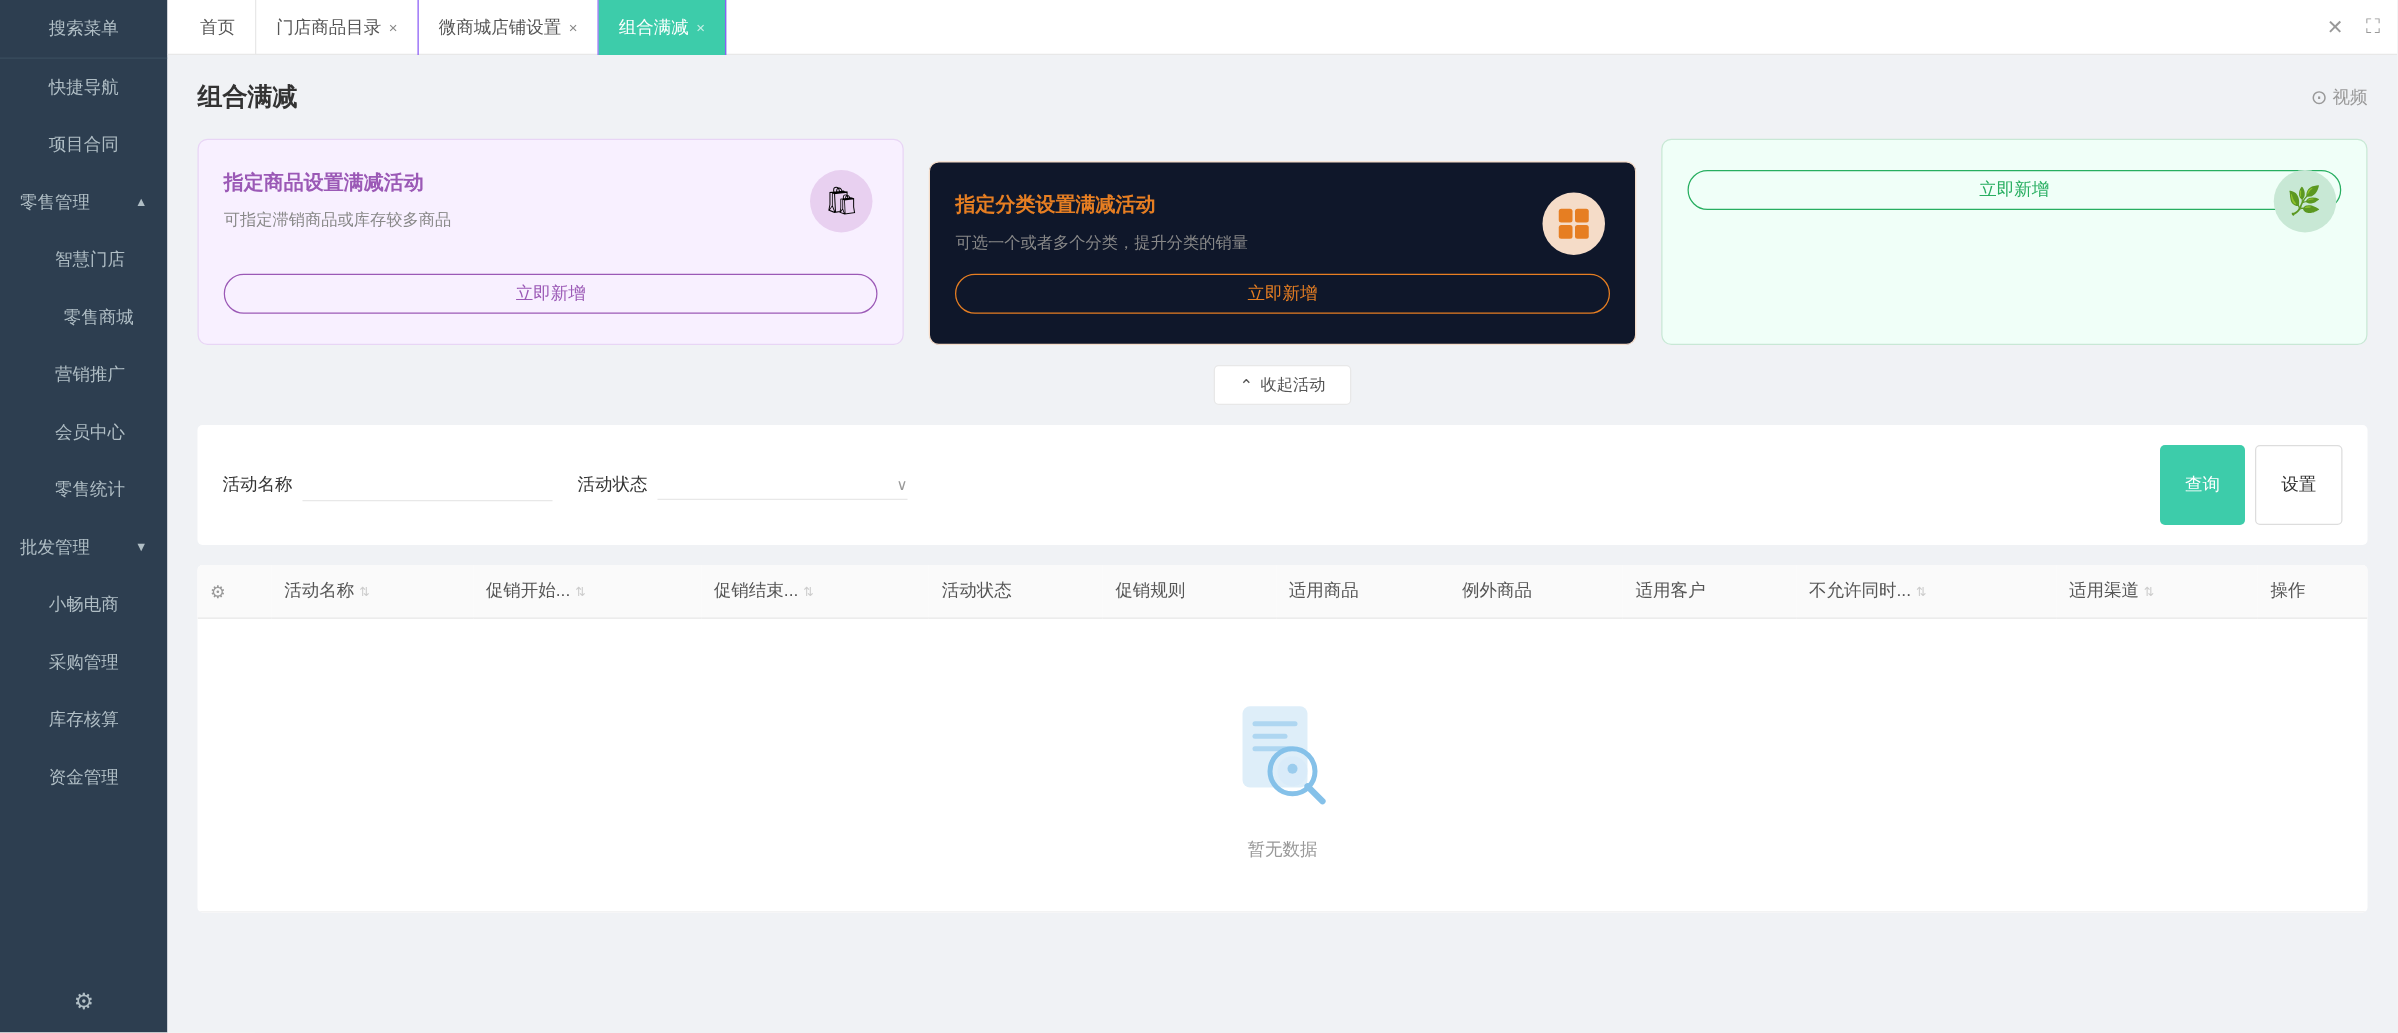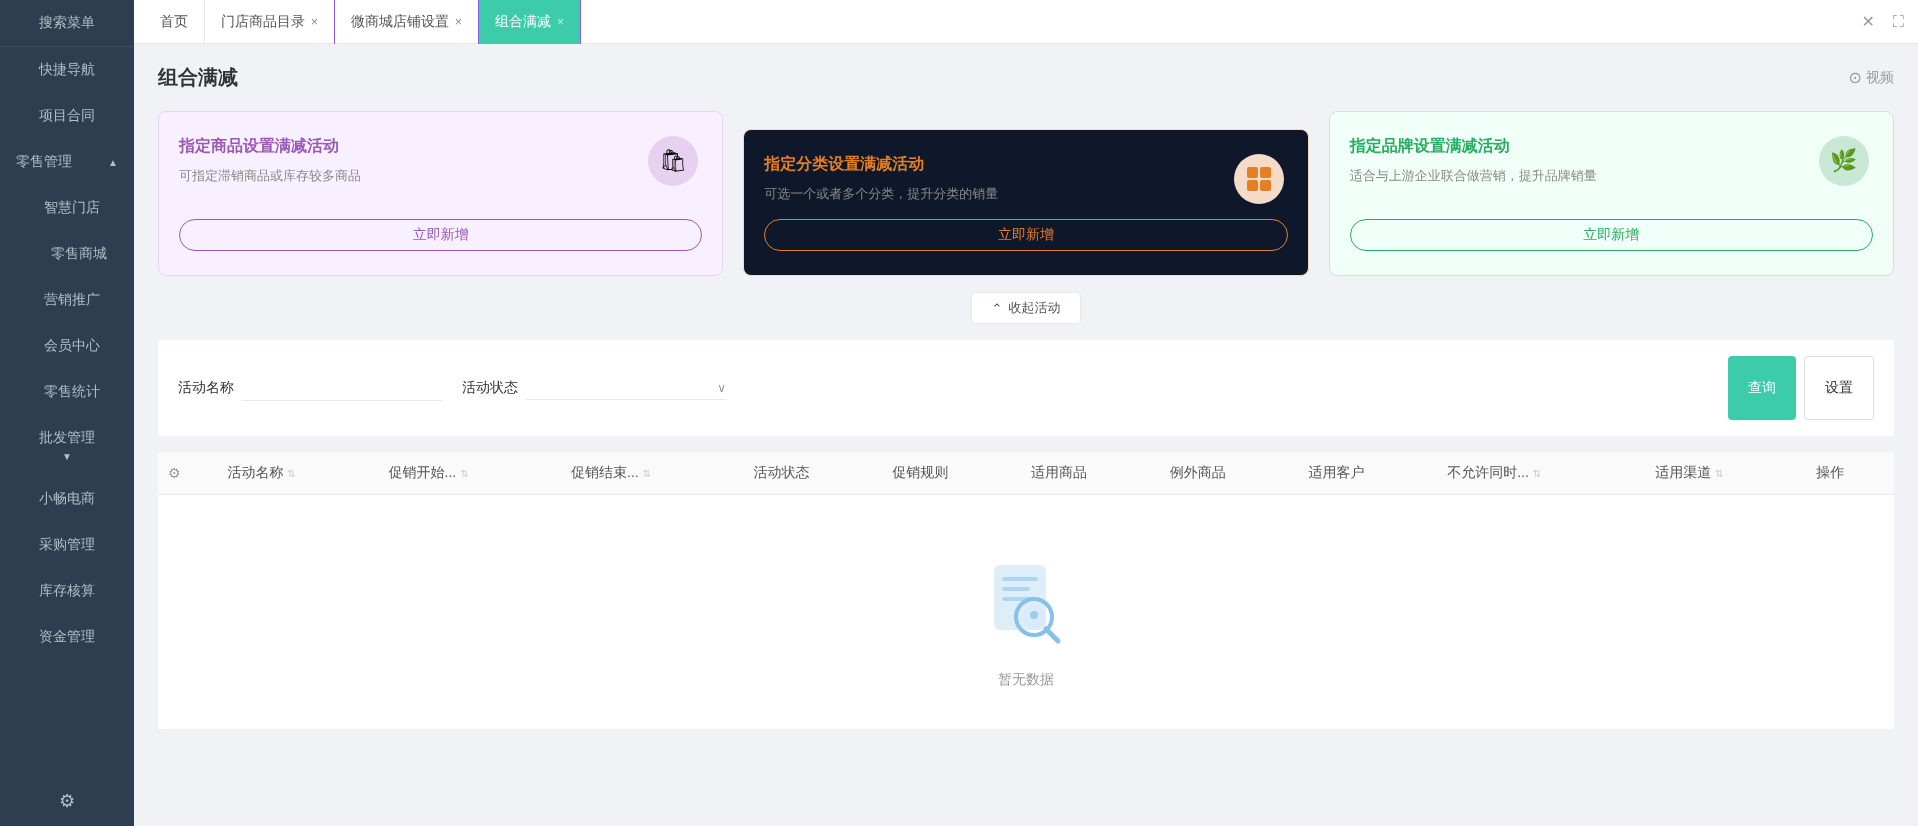--- a/index.html
+++ b/index.html
@@ -323,21 +323,21 @@
   </div>
   <div class="sidebar-item" style="padding-left:20px;">
     <span>营销推广</span>
   </div>
   <div class="sidebar-item" style="padding-left:20px;">
     <span>会员中心</span>
   </div>
   <div class="sidebar-item" style="padding-left:20px;">
     <span>零售统计</span>
   </div>
-  <div class="sidebar-item has-arrow" style="padding:14px 16px;flex-direction:column;">
+  <div class="sidebar-item has-arrow" style="padding:14px 16px;">
     <span>批发管理</span>
     <span class="arrow">▼</span>
   </div>
   <div class="sidebar-item">
     <span>小畅电商</span>
   </div>
   <div class="sidebar-item">
     <span>采购管理</span>
   </div>
   <div class="sidebar-item">
@@ -412,24 +412,20 @@
               <rect x="15" y="2" width="11" height="11" rx="2" fill="#e67e22"></rect>
               <rect x="2" y="15" width="11" height="11" rx="2" fill="#e67e22"></rect>
               <rect x="15" y="15" width="11" height="11" rx="2" fill="#e67e22"></rect>
             </svg>
           </span>
         </div>
         <button class="card-btn">立即新增</button>
       </div>
 
       <div class="card card-green">
-        <div>
-          <div class="card-title">指定品牌设置满减活动</div>
-          <div class="card-desc">适合与上游企业联合做营销，提升品牌销量</div>
-        </div>
         <div class="card-icon">
           <span style="background:#c8e8d5;border-radius:50%;width:50px;height:50px;display:flex;align-items:center;justify-content:center;font-size:22px;">🌿</span>
         </div>
         <button class="card-btn">立即新增</button>
       </div>
 
     </div>
 
     <div class="collapse-bar">
       <button class="collapse-btn">

